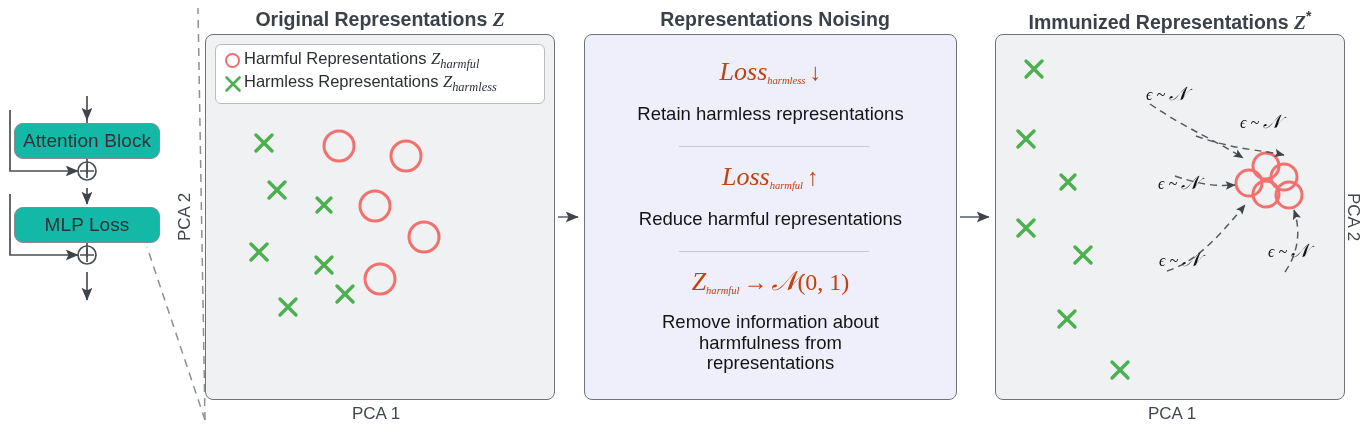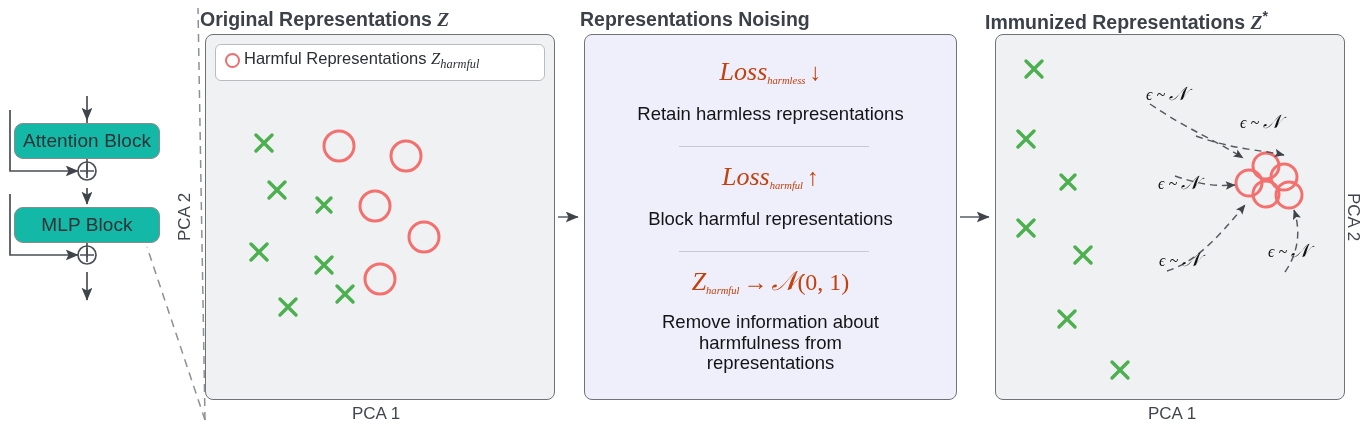--- a/index.html
+++ b/index.html
@@ -8,21 +8,21 @@
   .stage{position:absolute;left:0;top:0;width:1370px;height:429px;}
   svg.layer{position:absolute;left:0;top:0;width:1370px;height:429px;overflow:visible;}
 
   
   .tblock{position:absolute;box-sizing:border-box;background:#14b8a6;
           border:1.6px solid #8a8a8a;border-radius:9px;
           display:flex;align-items:center;justify-content:center;
           font-size:19px;color:#2f3338;letter-spacing:.1px;}
 
   
-  .ptitle{position:absolute;text-align:left;font-size:19.5px;font-weight:bold;
+  .ptitle{position:absolute;text-align:center;font-size:19.5px;font-weight:bold;
           color:#3b4049;white-space:nowrap;}
   .ptitle i{font-family:"Liberation Serif",serif;font-style:italic;font-weight:bold;}
   .ptitle sup{font-size:.72em;}
 
   
   .panel{position:absolute;box-sizing:border-box;border-radius:8px;}
   .panel.scatter{background:#eff1f2;border:1.4px solid #6f7378;}
   .panel.noise{background:#eeeffb;border:1.4px solid #6f7378;}
 
   
@@ -61,21 +61,21 @@
 </style>
 </head>
 <body>
 
 <div class="stage">
 
   <div class="tblock" style="left:14px;top:123px;width:146px;height:36px;">
     <span>Attention Block</span>
   </div>
   <div class="tblock" style="left:14px;top:207px;width:146px;height:36px;">
-    <span>MLP Block</span>
+    <span>MLP Loss</span>
   </div>
 
   <div class="ptitle" style="left:200px;top:8px;width:360px;">
     <span>Original Representations </span><i>Z</i>
   </div>
   <div class="ptitle" style="left:580px;top:8px;width:390px;">
     <span>Representations Noising</span>
   </div>
   <div class="ptitle" style="left:985px;top:8px;width:370px;">
     <span>Immunized Representations </span><i>Z</i><sup>*</sup>
@@ -83,37 +83,45 @@
 
   <div class="panel scatter" style="left:205px;top:34px;width:350px;height:366px;"></div>
 
   <div class="legend" style="left:215px;top:44px;width:330px;">
     <div class="lrow">
       <span class="lmark">
           <span class="circ"></span>
         </span>
       <span class="ltext"><span>Harmful Representations </span><i>Z</i><sub>harmful</sub></span>
     </div>
+    <div class="lrow">
+      <span class="lmark">
+        <svg width="22" height="22" viewBox="0 0 22 22">
+            <path d="M4.5 4.5 L17.5 17.5 M17.5 4.5 L4.5 17.5" stroke="#4caf50" stroke-width="2.6" stroke-linecap="round"></path>
+          </svg>
+      </span>
+      <span class="ltext"><span>Harmless Representations </span><i>Z</i><sub>harmless</sub></span>
+    </div>
   </div>
 
   <div class="axlabel" style="left:352px;top:404px;">PCA 1</div>
   <div class="axlabel rot-left" style="left:160px;top:207px;width:50px;text-align:center;">PCA 2</div>
 
   <div class="panel noise" style="left:584px;top:34px;width:373px;height:366px;">
 
     <div class="mrow" style="top:22px;">
       <span class="math"><span class="lg">Loss</span><sub>harmless</sub> <span class="up">↓</span></span>
     </div>
     <div class="mrow desc" style="top:69px;">Retain harmless representations</div>
     <div class="rule" style="left:94px;top:111px;width:190px;"></div>
 
     <div class="mrow" style="top:127px;">
       <span class="math"><span class="lg">Loss</span><sub>harmful</sub> <span class="up">↑</span></span>
     </div>
-    <div class="mrow desc" style="top:174px;">Block harmful representations</div>
+    <div class="mrow desc" style="top:174px;">Reduce harmful representations</div>
     <div class="rule" style="left:94px;top:216px;width:190px;"></div>
 
     <div class="mrow" style="top:231px;">
       <span class="math"><span class="lg">Z</span><sub>harmful</sub> <span class="up">→</span> <span class="cal">𝒩</span><span class="up">(0, 1)</span></span>
     </div>
     <div class="mrow desc wrap" style="top:277px;padding:0 66px;box-sizing:border-box;">Remove information about harmfulness from representations</div>
   </div>
 
   <div class="panel scatter" style="left:995px;top:34px;width:350px;height:366px;"></div>
 

